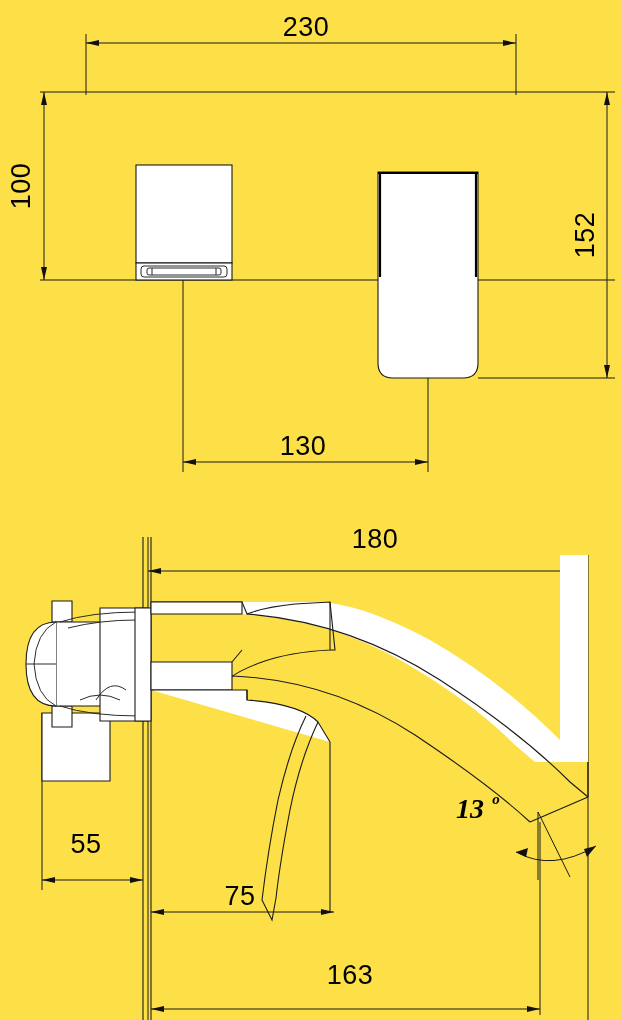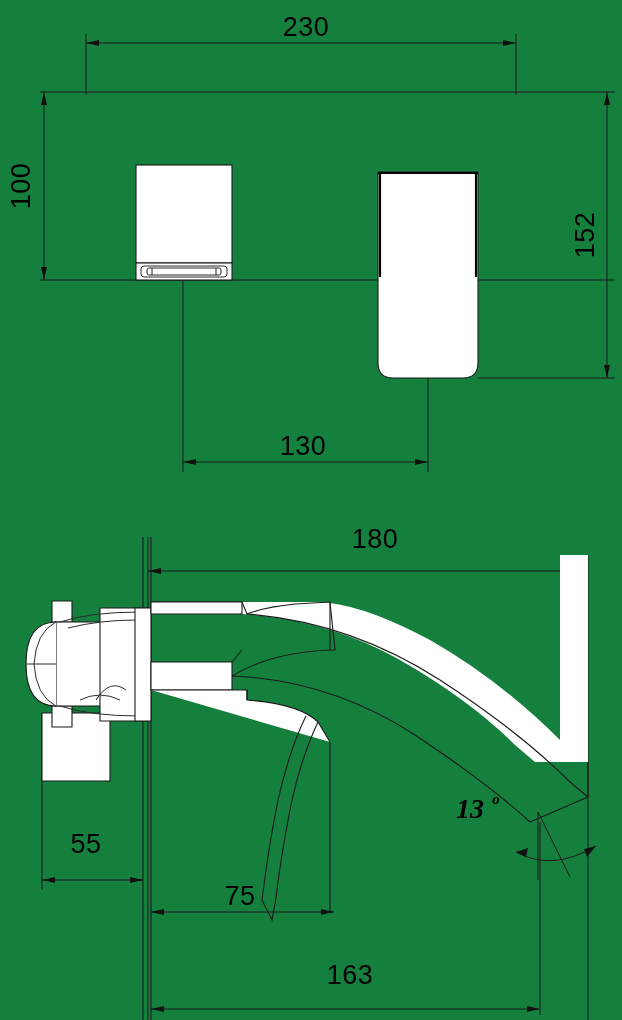--- a/index.html
+++ b/index.html
@@ -10,21 +10,21 @@
   body {
     width: 622px;
     height: 1020px;
     font-family: "Liberation Sans", sans-serif;
     overflow: hidden;
   }
   #drawing-root {
     position: relative;
     width: 622px;
     height: 1020px;
-    background: #15803d;
+    background: #fde047;
   }
   svg#tech-drawing {
     display: block;
     width: 622px;
     height: 1020px;
   }
   .ln {
     fill: none;
     stroke: #1a1a1a;
     stroke-width: 1.1;

